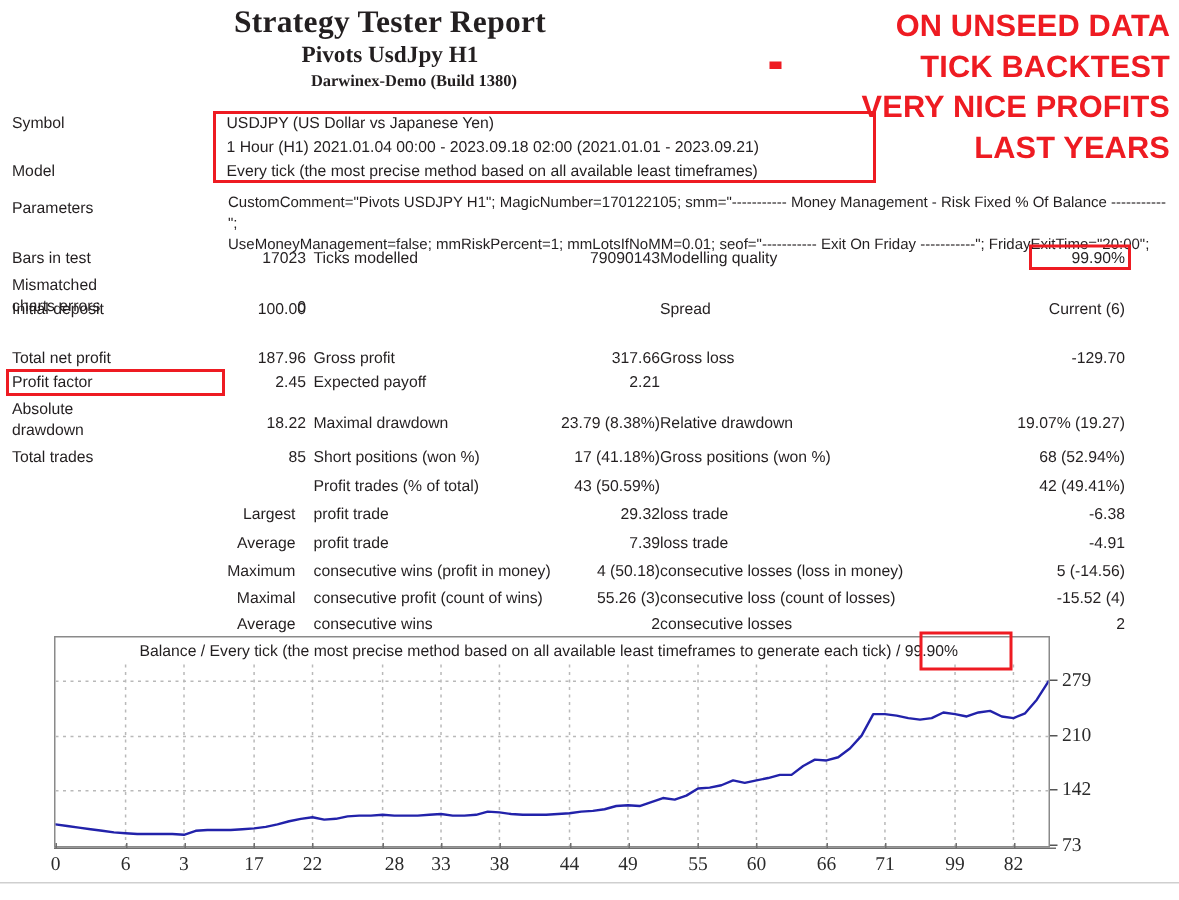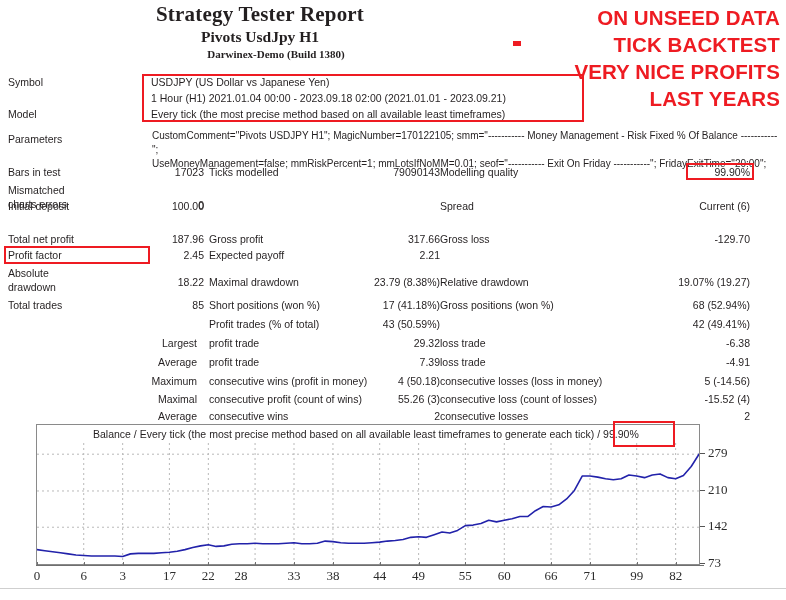--- a/index.html
+++ b/index.html
@@ -359,21 +359,21 @@
       <div class="xtick" style="left: 1px;">0</div>
       <div style="position: absolute; left: 1px; top: -4px; width: 1px; height: 4px; background: rgb(111, 111, 111);"></div>
       <div class="xtick" style="left: 47.7294px;">6</div>
       <div style="position: absolute; left: 47.7294px; top: -4px; width: 1px; height: 4px; background: rgb(111, 111, 111);"></div>
       <div class="xtick" style="left: 86.6706px;">3</div>
       <div style="position: absolute; left: 86.6706px; top: -4px; width: 1px; height: 4px; background: rgb(111, 111, 111);"></div>
       <div class="xtick" style="left: 133.4px;">17</div>
       <div style="position: absolute; left: 133.4px; top: -4px; width: 1px; height: 4px; background: rgb(111, 111, 111);"></div>
       <div class="xtick" style="left: 172.341px;">22</div>
       <div style="position: absolute; left: 172.341px; top: -4px; width: 1px; height: 4px; background: rgb(111, 111, 111);"></div>
-      <div class="xtick" style="left: 205px; text-align: right;">28</div>
+      <div class="xtick" style="left: 227px; text-align: right;">28</div>
       <div style="position: absolute; left: 219.071px; top: -4px; width: 1px; height: 4px; background: rgb(111, 111, 111);"></div>
       <div class="xtick" style="left: 258.012px;">33</div>
       <div style="position: absolute; left: 258.012px; top: -4px; width: 1px; height: 4px; background: rgb(111, 111, 111);"></div>
       <div class="xtick" style="left: 296.953px;">38</div>
       <div style="position: absolute; left: 296.953px; top: -4px; width: 1px; height: 4px; background: rgb(111, 111, 111);"></div>
       <div class="xtick" style="left: 343.682px;">44</div>
       <div style="position: absolute; left: 343.682px; top: -4px; width: 1px; height: 4px; background: rgb(111, 111, 111);"></div>
       <div class="xtick" style="left: 382.624px;">49</div>
       <div style="position: absolute; left: 382.624px; top: -4px; width: 1px; height: 4px; background: rgb(111, 111, 111);"></div>
       <div class="xtick" style="left: 429.353px;">55</div>

